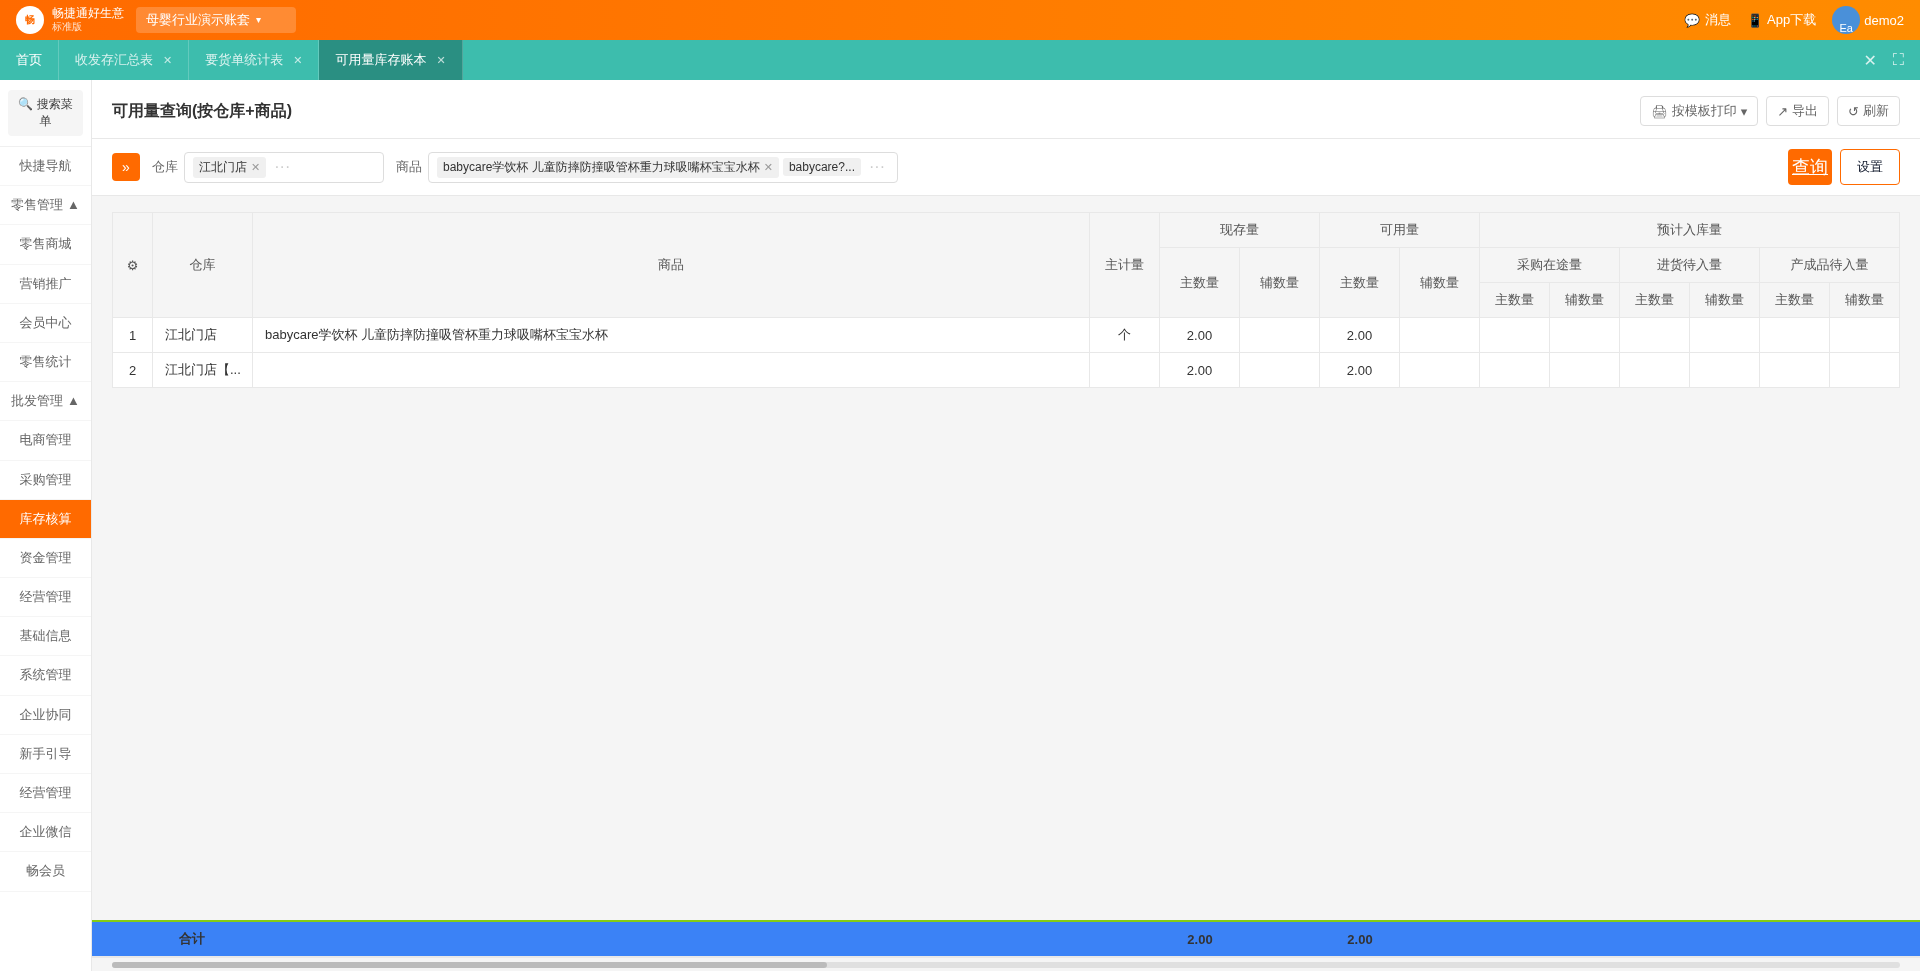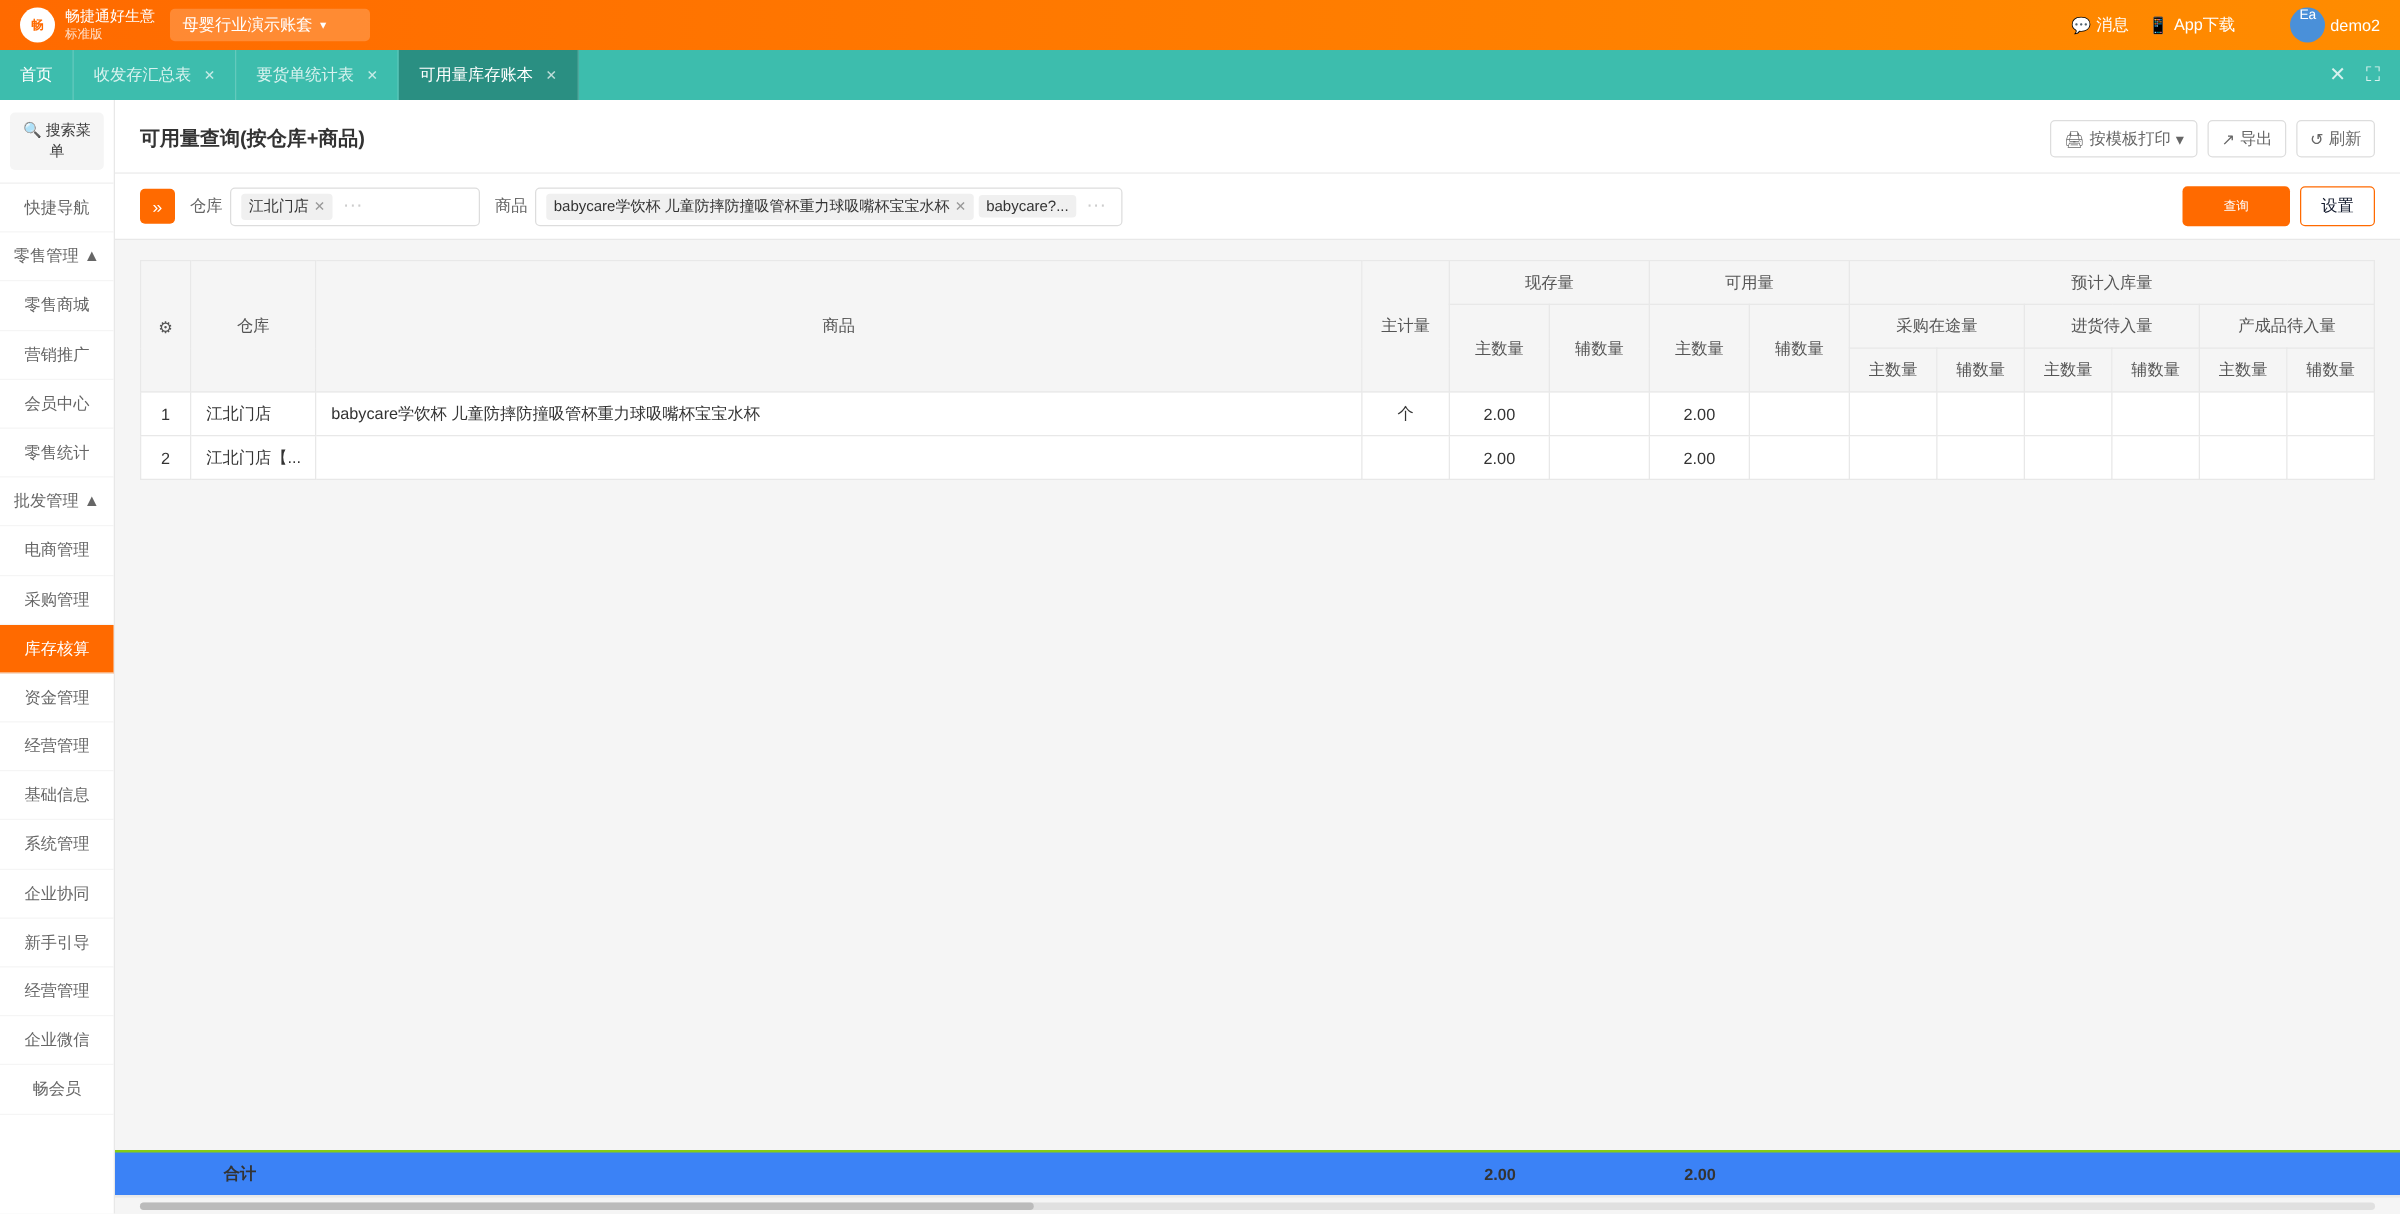--- a/index.html
+++ b/index.html
@@ -19,21 +19,21 @@
     .logo-area { display: flex; align-items: center; gap: 8px; }
     .logo-icon { width: 28px; height: 28px; background: #fff; border-radius: 50%; display: flex; align-items: center; justify-content: center; }
     .logo-icon span { color: #ff6a00; font-size: 10px; font-weight: bold; }
     .logo-text { color: #fff; font-size: 12px; line-height: 1.2; }
     .logo-subtext { color: rgba(255,255,255,0.8); font-size: 10px; }
     .selector-area { display: flex; align-items: center; background: rgba(255,255,255,0.2); border-radius: 4px; padding: 4px 10px; gap: 6px; cursor: pointer; min-width: 160px; }
     .selector-text { color: #fff; font-size: 13px; }
     .chevron-down { color: #fff; font-size: 10px; }
     .top-bar-right { display: flex; align-items: center; gap: 16px; }
     .top-right-item { display: flex; align-items: center; gap: 4px; color: #fff; font-size: 13px; cursor: pointer; }
-    .user-avatar { width: 28px; height: 28px; border-radius: 50%; background: #4a90d9; display: flex; align-items: flex-start; justify-content: center; color: #fff; font-size: 11px; overflow: hidden; margin-left: 28px; }
+    .user-avatar { width: 28px; height: 28px; border-radius: 50%; background: #4a90d9; display: flex; align-items: flex-end; justify-content: center; color: #fff; font-size: 11px; overflow: hidden; }
 
     
     .tab-bar {
       height: 40px;
       background: #3dbdad;
       display: flex;
       align-items: stretch;
       padding-left: 0;
     }
     .tab-item {
@@ -142,21 +142,21 @@
     }
     .filter-tag {
       display: flex; align-items: center; gap: 4px;
       background: #f0f0f0; border-radius: 3px; padding: 2px 6px; font-size: 12px;
     }
     .filter-tag-close { color: #999; cursor: pointer; font-size: 11px; }
     .filter-dots { color: #ccc; font-size: 16px; padding: 0 4px; cursor: pointer; }
     .filter-actions-right { margin-left: auto; display: flex; gap: 8px; }
     .btn-query {
       background: #ff6a00; color: #fff; border: none; border-radius: 4px;
-      padding: 6px 33px; cursor: pointer; font-size: 10px;
+      padding: 6px 4px; cursor: pointer; font-size: 18px; text-decoration: underline;
     }
     .btn-settings {
       background: #fff; color: #0f172a; border: 1px solid #ff6a00; border-radius: 4px;
       padding: 6px 16px; cursor: pointer; font-size: 13px;
     }
 
     
     .table-container {
       flex: 1;
       padding: 16px 20px;

